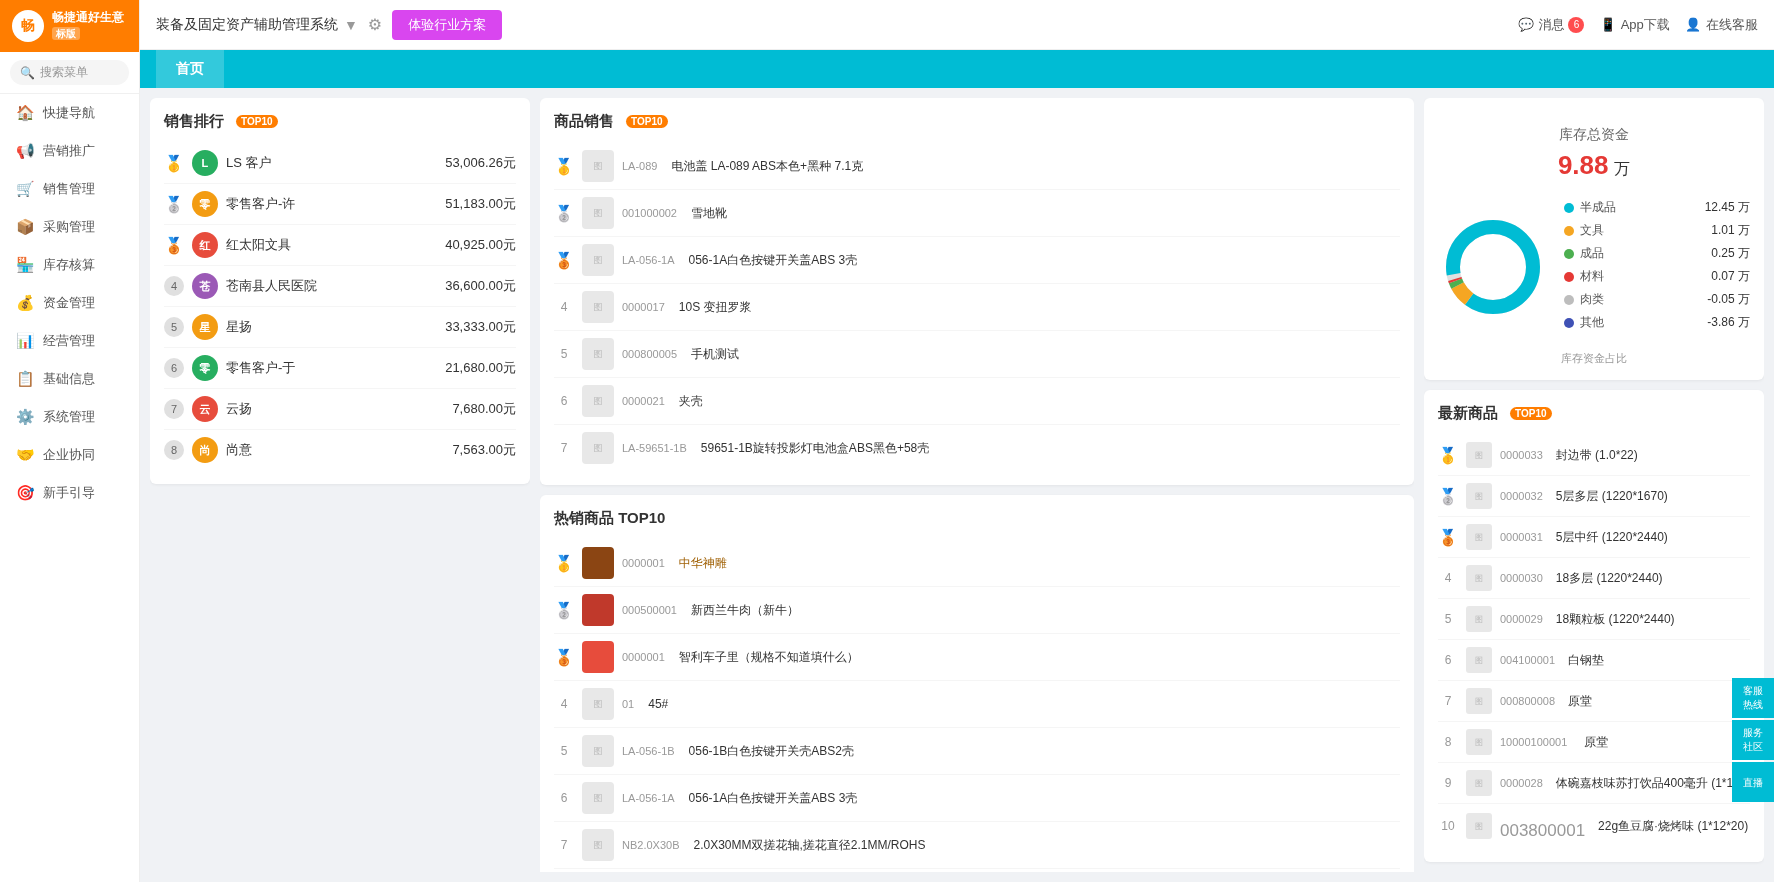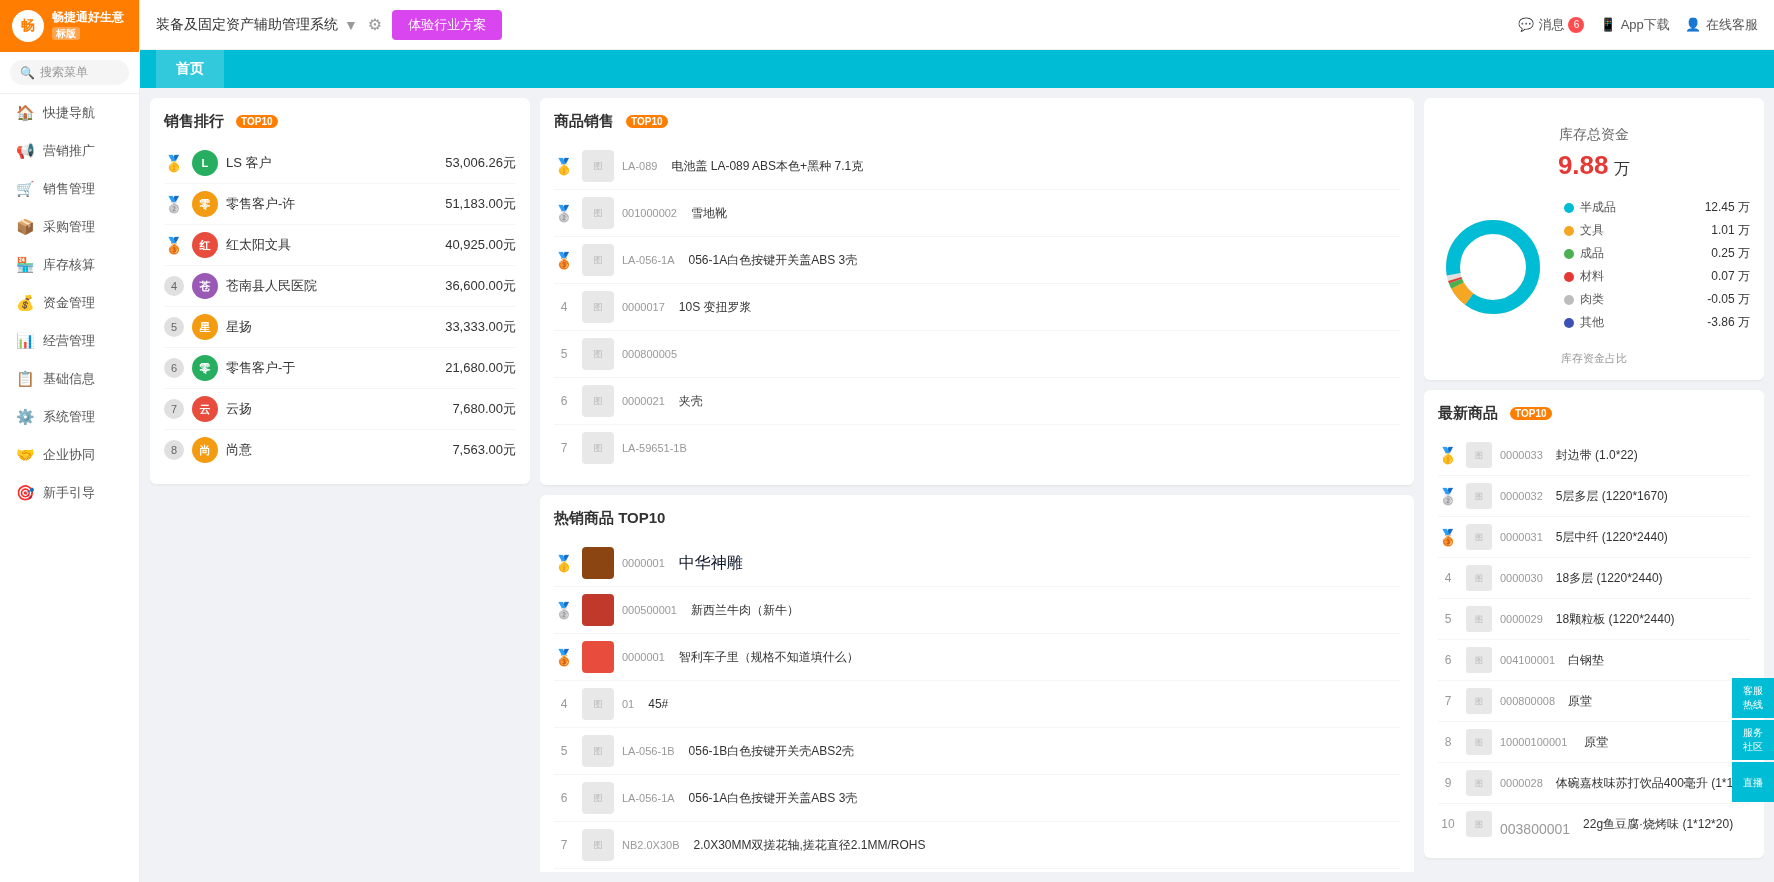--- a/index.html
+++ b/index.html
@@ -485,49 +485,51 @@
     </div>
     <span style="color:#999;font-size:11px;margin-right:6px;">0000017</span>
     <span style="color:#333;font-size:12px;flex:1;">10S 变扭罗浆</span>
   </div>
             <div class="product-row">
     <span style="width:20px;display:inline-flex;align-items:center;justify-content:center;color:#999;font-size:12px;">5</span>
     <div class="product-thumb">
       <span style="font-size:9px;color:#bbb;">图</span>
     </div>
     <span style="color:#999;font-size:11px;margin-right:6px;">000800005</span>
+    <span style="color:#333;font-size:12px;flex:1;">手机测试</span>
   </div>
             <div class="product-row">
     <span style="width:20px;display:inline-flex;align-items:center;justify-content:center;color:#999;font-size:12px;">6</span>
     <div class="product-thumb">
       <span style="font-size:9px;color:#bbb;">图</span>
     </div>
     <span style="color:#999;font-size:11px;margin-right:6px;">0000021</span>
     <span style="color:#333;font-size:12px;flex:1;">夹壳</span>
   </div>
             <div class="product-row">
     <span style="width:20px;display:inline-flex;align-items:center;justify-content:center;color:#999;font-size:12px;">7</span>
     <div class="product-thumb">
       <span style="font-size:9px;color:#bbb;">图</span>
     </div>
     <span style="color:#999;font-size:11px;margin-right:6px;">LA-59651-1B</span>
+    <span style="color:#333;font-size:12px;flex:1;">59651-1B旋转投影灯电池盒ABS黑色+58壳</span>
   </div>
           </div>
       </div>
 
       <div class="card">
         <div class="card-title">
           <span>热销商品 TOP10</span>
         </div>
         <div id="hot-product-rows">
             <div class="product-row">
     <span class="medal medal-gold">🥇</span>
     <div style="width:32px;height:32px;border-radius:4px;background:#8b4513;flex-shrink:0;"></div>
     <span style="color:#999;font-size:11px;margin-right:6px;">0000001</span>
-    <span style="color:#0f172a;font-size:16px;flex:1;">中华神雕</span>
+    <span style="color:#a16207;font-size:12px;flex:1;">中华神雕</span>
   </div>
             <div class="product-row">
     <span class="medal medal-silver">🥈</span>
     <div style="width:32px;height:32px;border-radius:4px;background:#c0392b;flex-shrink:0;"></div>
     <span style="color:#999;font-size:11px;margin-right:6px;">000500001</span>
     <span style="color:#333;font-size:12px;flex:1;font-family:Liberation Mono, monospace;">新西兰牛肉（新牛）</span>
   </div>
             <div class="product-row">
     <span class="medal medal-bronze">🥉</span>
     <div style="width:32px;height:32px;border-radius:4px;background:#e74c3c;flex-shrink:0;"></div>
@@ -713,21 +715,21 @@
       <span style="font-size:8px;color:#bbb;">图</span>
     </div>
     <span style="color:#999;font-size:11px;margin-right:5px;">0000028</span>
     <span style="color:#333;font-size:12px;flex:1;">体碗嘉枝味苏打饮品400毫升 (1*15)</span>
   </div>
             <div class="new-product-row">
     <span style="width:20px;display:inline-flex;align-items:center;justify-content:center;color:#999;font-size:12px;">10</span>
     <div class="new-product-thumb">
       <span style="font-size:8px;color:#bbb;">图</span>
     </div>
-    <span style="color:#999;font-size:14px;margin-right:5px;margin-top:10px;">003800001</span>
+    <span style="color:#999;font-size:17px;margin-right:5px;margin-top:10px;">003800001</span>
     <span style="color:#333;font-size:12px;flex:1;">22g鱼豆腐·烧烤味 (1*12*20)</span>
   </div>
           </div>
       </div>
     </div>
 
   </div>
 </div>
 
 <div class="float-btns">

